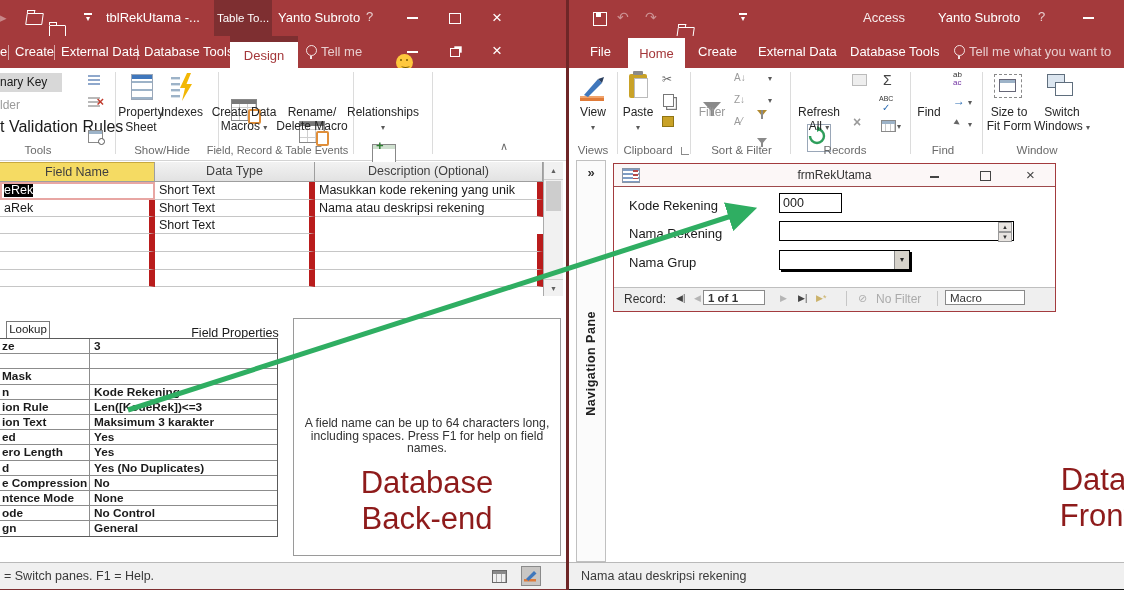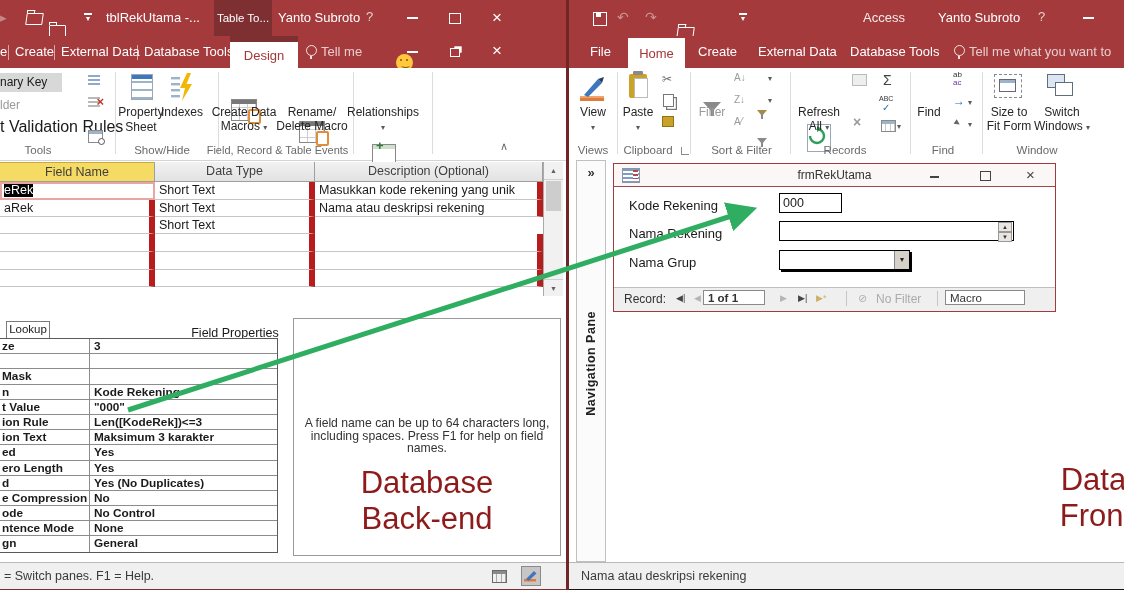--- a/index.html
+++ b/index.html
@@ -237,24 +237,20 @@
         </div>
       <div class="prow">
           <div class="pl">Mask</div>
           <div class="pv"></div>
         </div>
       <div class="prow">
           <div class="pl">n</div>
           <div class="pv">Kode Rekening</div>
         </div>
       <div class="prow">
-          <div class="pl">t Value</div>
-          <div class="pv">"000"</div>
-        </div>
-      <div class="prow">
           <div class="pl">ion Rule</div>
           <div class="pv">Len([KodeRek])&lt;=3</div>
         </div>
       <div class="prow">
           <div class="pl">ion Text</div>
           <div class="pv">Maksimum 3 karakter</div>
         </div>
       <div class="prow">
           <div class="pl">ed</div>
           <div class="pv">Yes</div>
@@ -265,26 +261,26 @@
         </div>
       <div class="prow">
           <div class="pl">d</div>
           <div class="pv">Yes (No Duplicates)</div>
         </div>
       <div class="prow">
           <div class="pl">e Compression</div>
           <div class="pv">No</div>
         </div>
       <div class="prow">
+          <div class="pl">ntence Mode</div>
+          <div class="pv">None</div>
+        </div>
+      <div class="prow">
           <div class="pl">ode</div>
           <div class="pv">No Control</div>
-        </div>
-      <div class="prow">
-          <div class="pl">ntence Mode</div>
-          <div class="pv">None</div>
         </div>
       <div class="prow" style="border-bottom:none;">
           <div class="pl">gn</div>
           <div class="pv">General</div>
         </div>
     </div>
 
     <div class="abs" style="left:293px;top:318px;width:268px;height:238px;border:1px solid #9a9a9a;box-sizing:border-box;background:#fff;">
       <div style="margin:98px 10px 0 10px;text-align:center;font-size:12.2px;line-height:12.5px;color:#333;">A field name can be up to 64 characters long, including spaces. Press F1 for help on field names.</div>
       <div style="margin-top:10px;text-align:center;font-size:31px;line-height:36px;color:#8E1B1B;">

